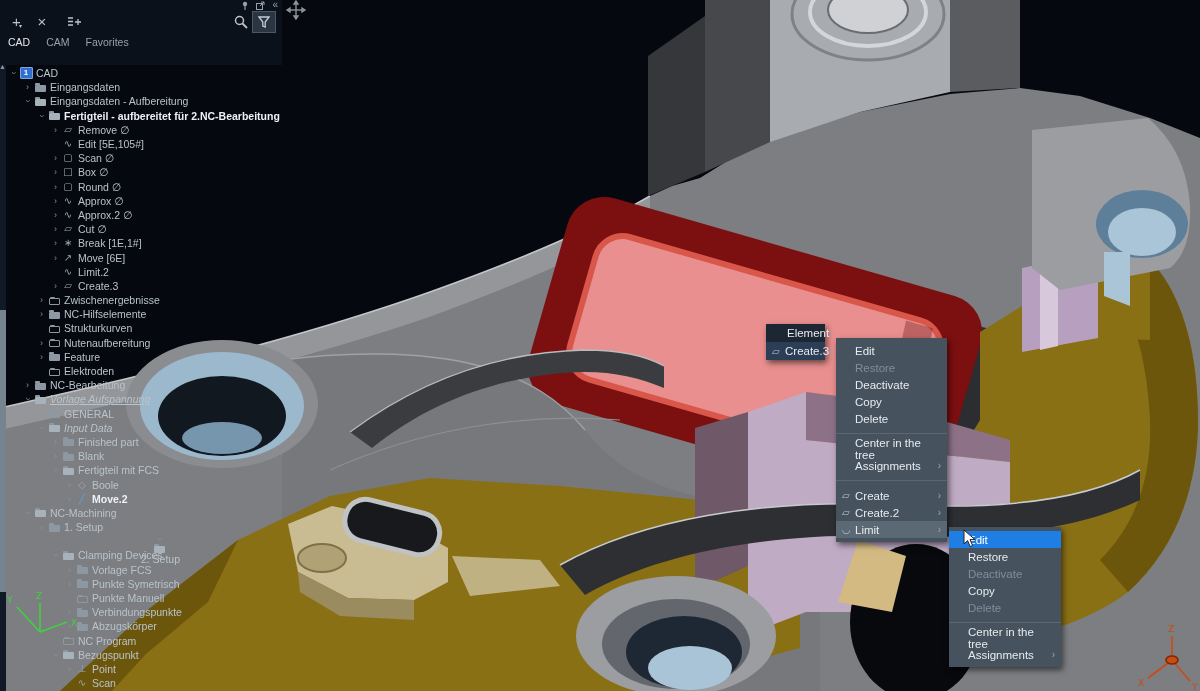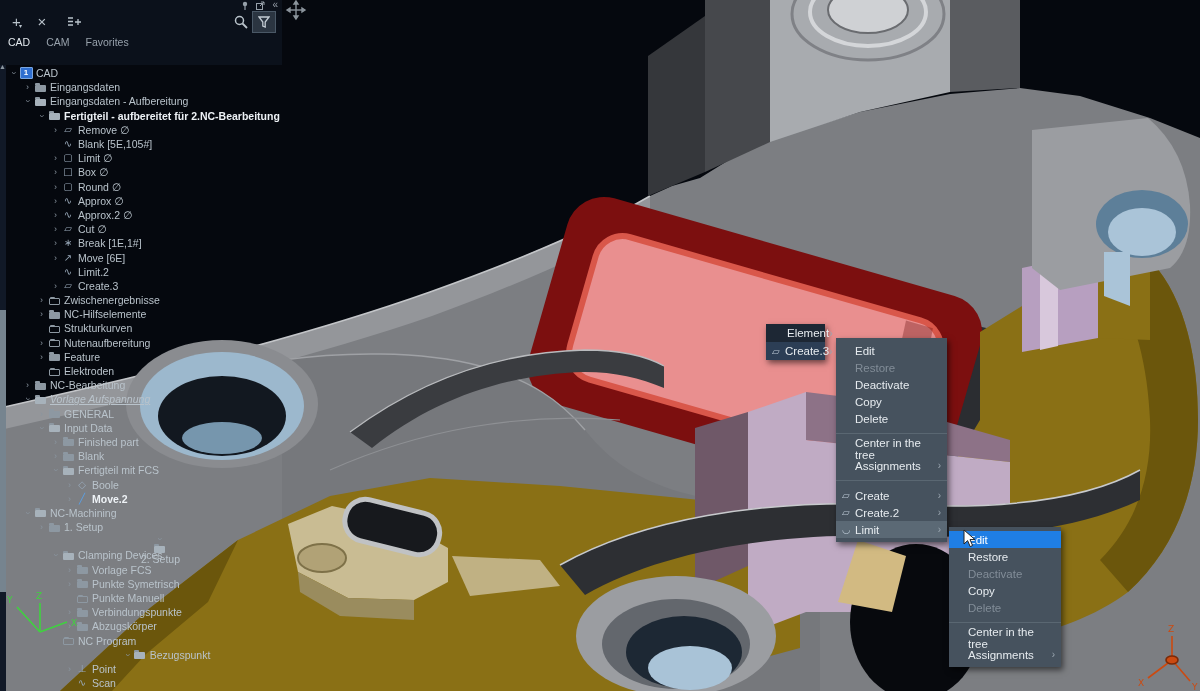--- a/index.html
+++ b/index.html
@@ -297,28 +297,28 @@
       <span class="ticon">
         <span class="gly">▱</span>
       </span>
       <span class="tl">Remove ∅</span>
     </div>
     <div class="trow" style="padding-left: 42px;">
       <span class="chev"></span>
       <span class="ticon">
         <span class="gly">∿</span>
       </span>
-      <span class="tl">Blank [5E,105#]</span>
+      <span class="tl">Edit [5E,105#]</span>
     </div>
     <div class="trow" style="padding-left: 42px;">
       <span class="chev">›</span>
       <span class="ticon">
         <span class="gly">▢</span>
       </span>
-      <span class="tl">Limit ∅</span>
+      <span class="tl">Scan ∅</span>
     </div>
     <div class="trow" style="padding-left: 42px;">
       <span class="chev">›</span>
       <span class="ticon">
         <span class="gly">□</span>
       </span>
       <span class="tl">Box ∅</span>
     </div>
     <div class="trow" style="padding-left: 42px;">
       <span class="chev">›</span>
@@ -432,21 +432,21 @@
       </span>
       <span class="tl u">Vorlage Aufspannung</span>
     </div>
     <div class="trow" style="padding-left: 28px;">
       <span class="chev">›</span>
       <span class="ticon">
         <span class="fi"></span>
       </span>
       <span class="tl">GENERAL</span>
     </div>
-    <div class="trow" style="padding-left: 28px;">
+    <div class="trow" style="padding-left: 28px; font-style: italic;">
       <span class="chev exp">›</span>
       <span class="ticon">
         <span class="fi open"></span>
       </span>
       <span class="tl">Input Data</span>
     </div>
     <div class="trow" style="padding-left: 42px;">
       <span class="chev">›</span>
       <span class="ticon">
         <span class="fi"></span>
@@ -544,21 +544,21 @@
       </span>
       <span class="tl">Abzugskörper</span>
     </div>
     <div class="trow" style="padding-left: 42px;">
       <span class="chev"></span>
       <span class="ticon">
         <span class="fi outline"></span>
       </span>
       <span class="tl">NC Program</span>
     </div>
-    <div class="trow" style="padding-left: 42px; justify-content: center;">
+    <div class="trow" style="padding-left: 42px;">
       <span class="chev exp">›</span>
       <span class="ticon">
         <span class="fi open"></span>
       </span>
       <span class="tl">Bezugspunkt</span>
     </div>
     <div class="trow" style="padding-left: 56px;">
       <span class="chev">›</span>
       <span class="ticon">
         <span class="gly">⊥</span>

